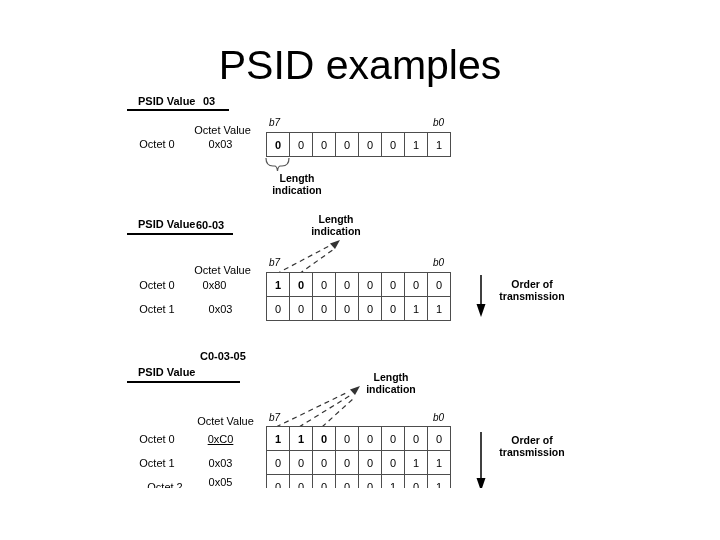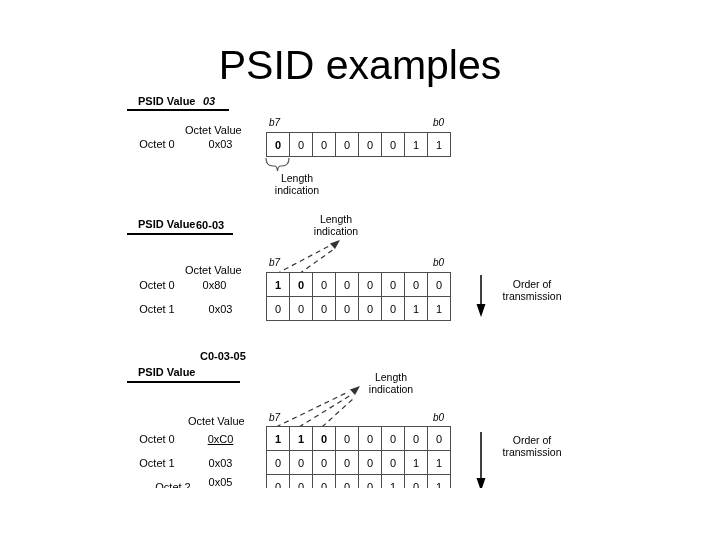--- a/index.html
+++ b/index.html
@@ -7,40 +7,40 @@
   .slide {
     position: relative; width: 720px; height: 488px; background: #ffffff;
     font-family: "Liberation Sans", sans-serif; color: #000; overflow: hidden;
   }
   .abs { position: absolute; }
   .title { top: 42px; left: 0; width: 720px; text-align: center; font-size: 41px; font-weight: 400; letter-spacing: 0px; }
   .hdr { font-size: 11px; font-weight: 700; white-space: nowrap; }
   .rule { height: 2px; background: #000; }
   .lbl { font-size: 11px; white-space: nowrap; }
   .tiny { font-size: 10px; white-space: nowrap; font-style: italic; }
-  .ctr { }
-  .note { font-size: 10.5px; line-height: 11.5px; text-align: center; }
+  .ctr { text-align: center; }
+  .note { font-size: 10.5px; line-height: 11.5px; text-align: center; font-weight: bold; }
   .rowlbl { height: 24px; display: flex; align-items: center; justify-content: center; font-size: 11px; }
   .bitgrid { display: grid; grid-template-columns: repeat(8, 23px); border-top: 1px solid #4d4d4d; border-left: 1px solid #4d4d4d; background: #fff; }
   .cell { width: 23px; height: 24px; border-right: 1px solid #4d4d4d; border-bottom: 1px solid #4d4d4d;
           display: flex; align-items: center; justify-content: center; font-size: 11px; font-weight: 400; }
   .cell.lb { font-weight: 700; }
   .pagenum { font-size: 15px; }
   svg { display: block; }
 </style>
 </head>
 <body>
 
 <div class="slide">
 
   <div class="abs title">PSID examples</div>
 
   <div>
     <div class="abs hdr" style="left:138px; top:95px;">PSID Value</div>
-    <div class="abs hdr" style="left:203px; top:95px;font-style:italic;">03</div>
+    <div class="abs hdr" style="left:203px; top:95px;">03</div>
     <div class="abs rule" style="left:127px; top:109px; width:102px;"></div>
 
     <div class="abs lbl ctr" style="left:185px; top:124px; width:75px;">Octet Value</div>
     <div class="abs tiny" style="left:269px; top:117px;">b7</div>
     <div class="abs tiny" style="left:266px; top:117px; width:178px; text-align:right;">b0</div>
 
     <div class="abs rowlbl" style="left:132px; top:132px; width:50px;">Octet 0</div>
     <div class="abs rowlbl" style="left:193px; top:132px; width:55px;">0x03</div>
 
     <div class="abs bitgrid" style="left:266px; top:132px;">
@@ -133,21 +133,21 @@
     </svg>
 
     <div class="abs lbl ctr" style="left:188px; top:415px; width:75px;">Octet Value</div>
     <div class="abs tiny" style="left:269px; top:412px;">b7</div>
     <div class="abs tiny" style="left:266px; top:412px; width:178px; text-align:right;">b0</div>
 
     <div class="abs rowlbl" style="left:132px; top:427px; width:50px;">Octet 0</div>
     <div class="abs rowlbl" style="left:193px; top:427px; width:55px;text-decoration:underline;">0xC0</div>
     <div class="abs rowlbl" style="left:132px; top:451px; width:50px;">Octet 1</div>
     <div class="abs rowlbl" style="left:193px; top:451px; width:55px;">0x03</div>
-    <div class="abs rowlbl" style="left:148px; top:475px; width:50px;">Octet 2</div>
+    <div class="abs rowlbl" style="left:140px; top:475px; width:50px;">Octet 2</div>
     <div class="abs rowlbl" style="left:193px; top:470px; width:55px;">0x05</div>
 
     <div class="abs bitgrid" style="left:266px; top:426px;">
       <div class="cell lb">1</div>
       <div class="cell lb">1</div>
       <div class="cell lb">0</div>
       <div class="cell">0</div>
       <div class="cell">0</div>
       <div class="cell">0</div>
       <div class="cell">0</div>

